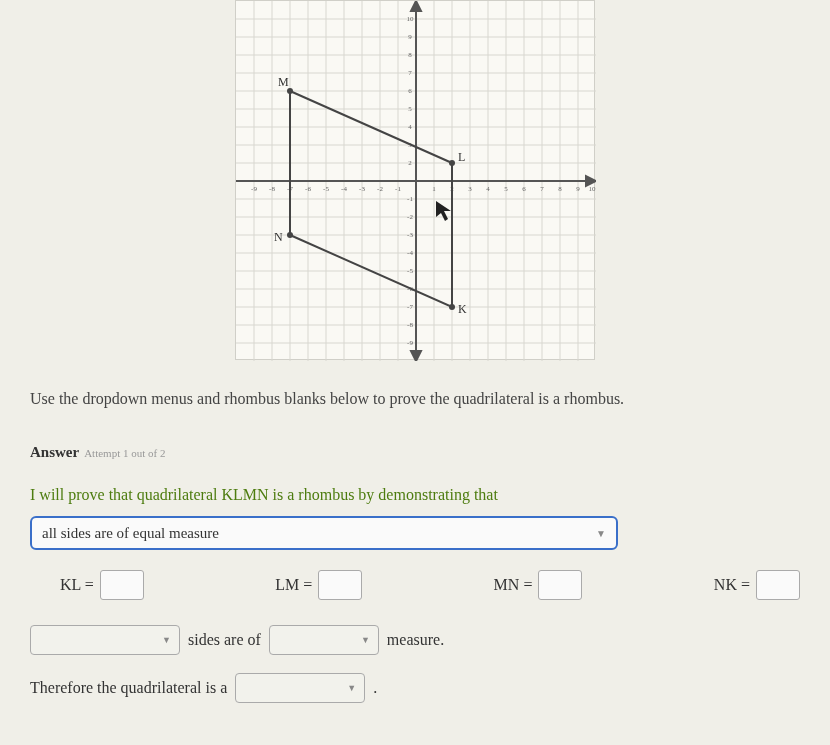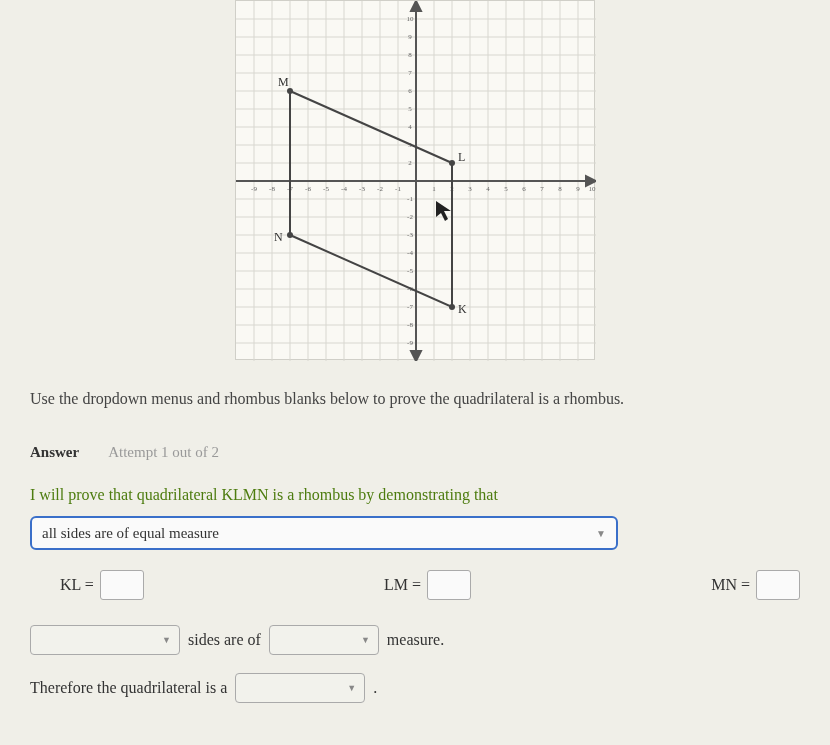--- a/index.html
+++ b/index.html
@@ -30,23 +30,23 @@
     }
     .answer-header {
       margin-bottom: 25px;
     }
     .answer-label {
       font-weight: bold;
       font-size: 15px;
       color: #333;
     }
     .attempt {
-      font-size: 15px;
+      font-size: 11px;
       color: #999;
-      margin-left: 25px;
+      margin-left: 1px;
     }
     .prove-line {
       font-size: 16px;
       color: #4d7c0f;
       margin-bottom: 12px;
     }
     .main-dropdown {
       width: 588px;
       height: 34px;
       border: 2px solid #3a6fc9;
@@ -256,20 +256,24 @@
     <input class="side-input" value="" style="">
   </div>
   <div class="side-group">
     <span>LM =</span>
     <input class="side-input" value="" style="">
   </div>
   <div class="side-group">
     <span>MN =</span>
     <input class="side-input" value="" style="">
   </div>
+  <div class="side-group">
+    <span>NK =</span>
+    <input class="side-input" value="" style="">
+  </div>
 </div>
 
 <div class="conclusion-row">
   <div class="small-dropdown dd-wide">
     <span></span>
     <span class="chevron">▼</span>
   </div>
   <span>sides are of</span>
   <div class="small-dropdown dd-med">
     <span></span>

